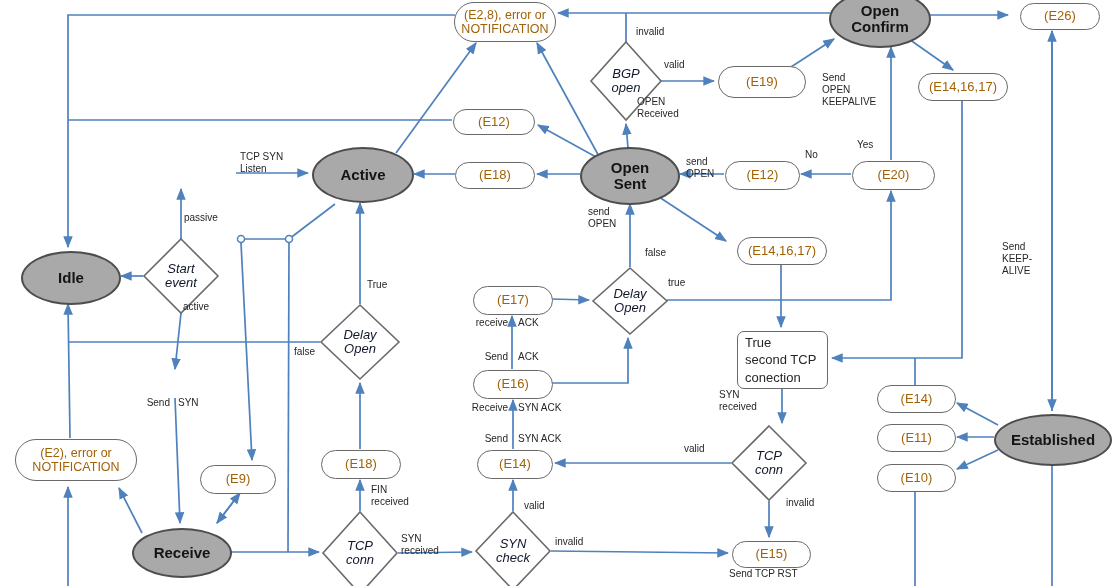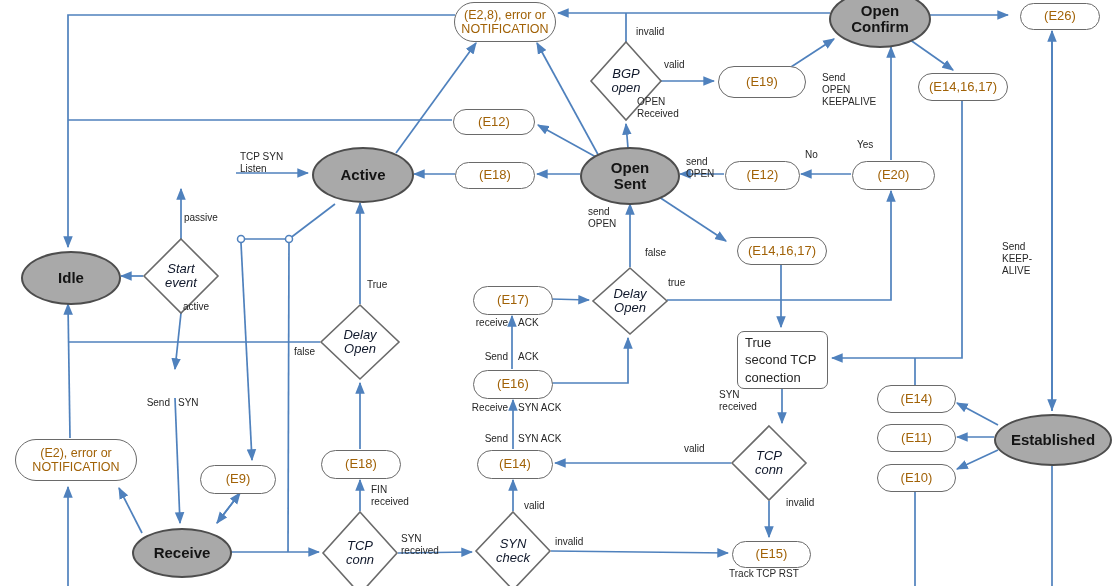--- a/index.html
+++ b/index.html
@@ -187,21 +187,21 @@
   <div class="lbl" style="left:518px;top:402px;">SYN ACK</div>
   <div class="lbl" style="right:608px;top:433px;">Send</div>
   <div class="lbl" style="left:518px;top:433px;">SYN ACK</div>
   <div class="lbl" style="left:684px;top:443px;">valid</div>
   <div class="lbl" style="left:524px;top:500px;">valid</div>
   <div class="lbl" style="left:371px;top:484px;">FIN
 received</div>
   <div class="lbl" style="left:401px;top:533px;">SYN
 received</div>
   <div class="lbl" style="left:555px;top:536px;">invalid</div>
-  <div class="lbl" style="left:729px;top:568px;">Track TCP RST</div>
+  <div class="lbl" style="left:729px;top:568px;">Send TCP RST</div>
   <div class="lbl" style="left:719px;top:389px;">SYN
 received</div>
   <div class="lbl" style="left:786px;top:497px;">invalid</div>
   <div class="lbl" style="left:1002px;top:241px;">Send
 KEEP-
 ALIVE</div>
 
 </div>
 
 </body></html>

